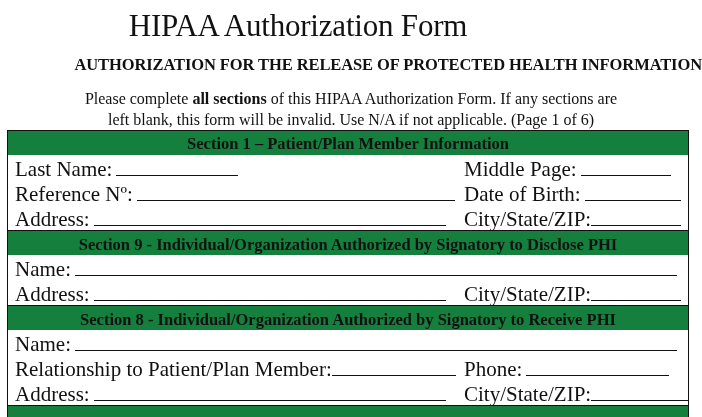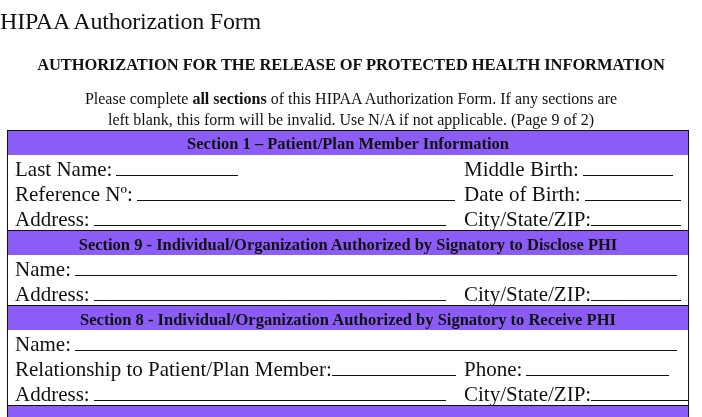--- a/index.html
+++ b/index.html
@@ -12,30 +12,30 @@
       height: 417px;
       overflow: hidden;
       position: relative;
       color: #111;
       font-family: "DejaVu Serif", "Liberation Serif", serif;
     }
     .title {
       position: absolute;
       left: 0; top: 8px;
       width: 596px;
-      text-align: left;
+      text-align: center;
       font-family: "Liberation Serif", serif;
-      font-size: 24px;
+      font-size: 31px;
       letter-spacing: -0.2px;
     }
     .subtitle {
       position: absolute;
       left: 0; top: 55px;
       width: 702px;
-      text-align: center;
+      text-align: right;
       font-family: "Liberation Serif", serif;
       font-weight: bold;
       font-size: 16.5px;
       letter-spacing: -0.1px;
     }
     .intro {
       position: absolute;
       left: 0; top: 88px;
       width: 702px;
       text-align: center;
@@ -48,21 +48,21 @@
       position: absolute;
       left: 7px; top: 130px;
       width: 682px;
       height: 300px;
       border-left: 1.5px solid #111;
       border-right: 1.5px solid #111;
       border-top: 1.5px solid #111;
       box-sizing: border-box;
     }
     .section-head {
-      background: #8b5cf6;
+      background: #15803d;
       text-align: center;
       font-family: "Liberation Serif", serif;
       font-weight: bold;
       font-size: 16.5px;
       height: 25px;
       line-height: 27px;
       border-top: 1.5px solid #111;
       box-sizing: border-box;
     }
     .section-head.first { border-top: none; height: 24px; line-height: 26px; }
@@ -87,29 +87,29 @@
     }
     .line.tight { margin-left: 0; }
   </style>
 </head>
 <body>
 
 <div class="title">HIPAA Authorization Form</div>
 <div class="subtitle">AUTHORIZATION FOR THE RELEASE OF PROTECTED HEALTH INFORMATION</div>
 <div class="intro">
   <div><span>Please complete </span><b>all sections</b><span> of this HIPAA Authorization Form. If any sections are</span></div>
-  <div>left blank, this form will be invalid. Use N/A if not applicable. (Page 9 of 2)</div>
+  <div>left blank, this form will be invalid. Use N/A if not applicable. (Page 1 of 6)</div>
 </div>
 
 <div class="form">
 
   <div class="section-head first">Section 1 – Patient/Plan Member Information</div>
   <div class="row">
     <span class="field" style="left:7px"><span>Last Name:</span><span class="line" style="width:122px"></span></span>
-    <span class="field" style="left:456px"><span>Middle Birth:</span><span class="line" style="width:90px"></span></span>
+    <span class="field" style="left:456px"><span>Middle Page:</span><span class="line" style="width:90px"></span></span>
   </div>
   <div class="row">
     <span class="field" style="left:456px"><span>Date of Birth:</span><span class="line" style="width:96px"></span></span>
     <span class="field" style="left:7px"><span>Reference Nº:</span><span class="line" style="width:318px"></span></span>
   </div>
   <div class="row">
     <span class="field" style="left:7px"><span>Address:</span><span class="line" style="width:352px"></span></span>
     <span class="field" style="left:456px"><span>City/State/ZIP:</span><span class="line tight" style="width:90px"></span></span>
   </div>
 

